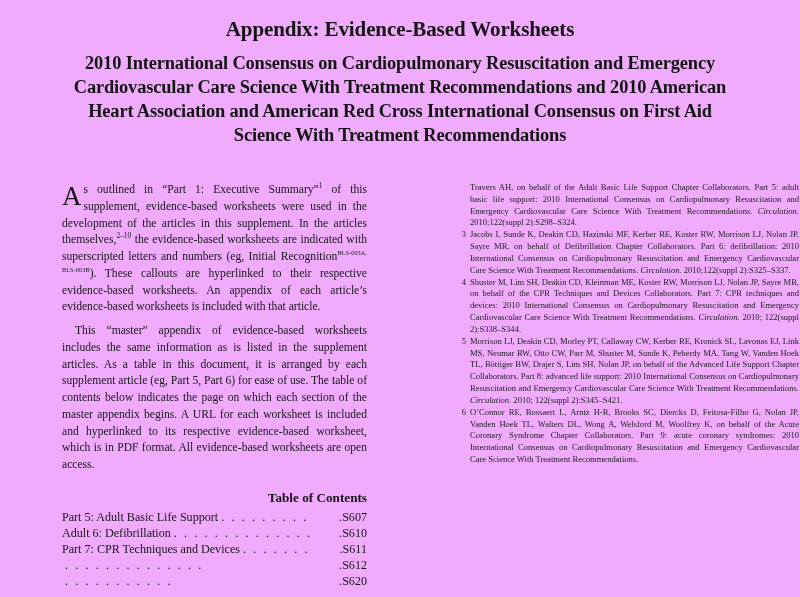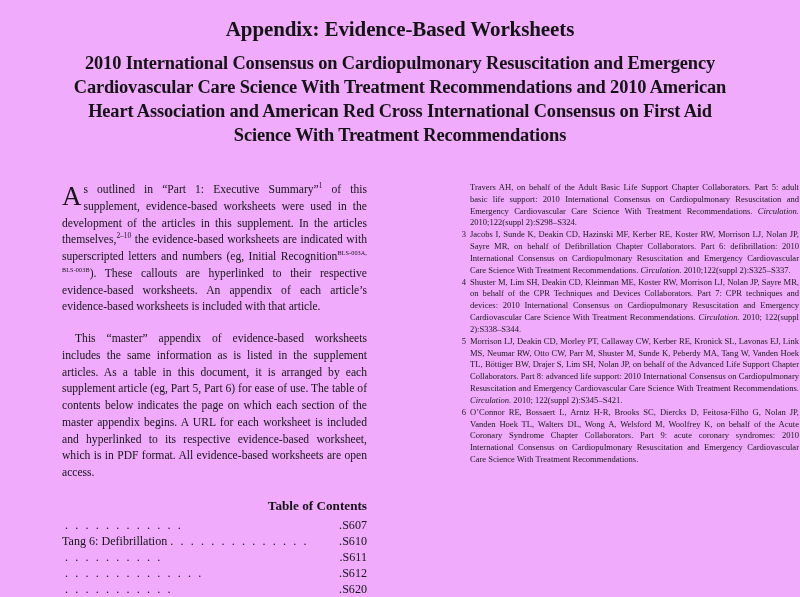--- a/index.html
+++ b/index.html
@@ -73,21 +73,21 @@
     line-height: 1.445;
     text-align: justify;
     margin: 0;
     color: #161616;
     text-indent: 0;
     -webkit-hyphens: auto;
     hyphens: auto;
   }
   .body-par + .body-par {
     text-indent: 13px;
-    margin-top: 15px;
+    margin-top: 7px;
   }
   .dropcap {
     float: left;
     font-size: 27px;
     line-height: 0.82;
     font-weight: normal;
     padding: 2px 2px 0 0;
     margin-top: 1px;
     font-family: "Liberation Serif", "DejaVu Serif", serif;
   }
@@ -180,29 +180,31 @@
     <div class="col col-left">
 
       <p class="body-par"><span class="dropcap">A</span><span>s outlined in “Part 1: Executive Summary”</span><sup class="ref">1</sup><span> of this supplement, evidence-based worksheets were used in the development of the articles in this supplement. In the articles themselves,</span><sup class="ref">2–10</sup><span> the evidence-based worksheets are indicated with superscripted letters and numbers (eg, Initial Recognition</span><sup class="reflong">BLS-003A, BLS-003B</sup><span>). These callouts are hyperlinked to their respective evidence-based worksheets. An appendix of each article’s evidence-based worksheets is included with that article.</span></p>
 
       <p class="body-par">This “master” appendix of evidence-based worksheets includes the same information as is listed in the supplement articles. As a table in this document, it is arranged by each supplement article (eg, Part 5, Part 6) for ease of use. The table of contents below indicates the page on which each section of the master appendix begins. A URL for each worksheet is included and hyperlinked to its respective evidence-based worksheet, which is in PDF format. All evidence-based worksheets are open access.</p>
 
       <h3 class="toc-heading">Table of Contents</h3>
 
       <ul class="toc-list">
         <li class="toc-row">
+          <span class="toc-label">Part 5: Adult Basic Life Support</span>
           <span class="toc-leader">. . . . . . . . . . . .</span>
           <span class="toc-page">.S607</span>
         </li>
         <li class="toc-row">
-          <span class="toc-label">Tang 6: Defibrillation</span>
+          <span class="toc-label">Adult 6: Defibrillation</span>
           <span class="toc-leader">. . . . . . . . . . . . . . . . . . .</span>
           <span class="toc-page">.S610</span>
         </li>
         <li class="toc-row">
+          <span class="toc-label">Part 7: CPR Techniques and Devices</span>
           <span class="toc-leader">. . . . . . . . . .</span>
           <span class="toc-page">.S611</span>
         </li>
         <li class="toc-row">
           <span class="toc-leader">. . . . . . . . . . . . . .</span>
           <span class="toc-page">.S612</span>
         </li>
         <li class="toc-row">
           <span class="toc-leader">. . . . . . . . . . .</span>
           <span class="toc-page">.S620</span>

